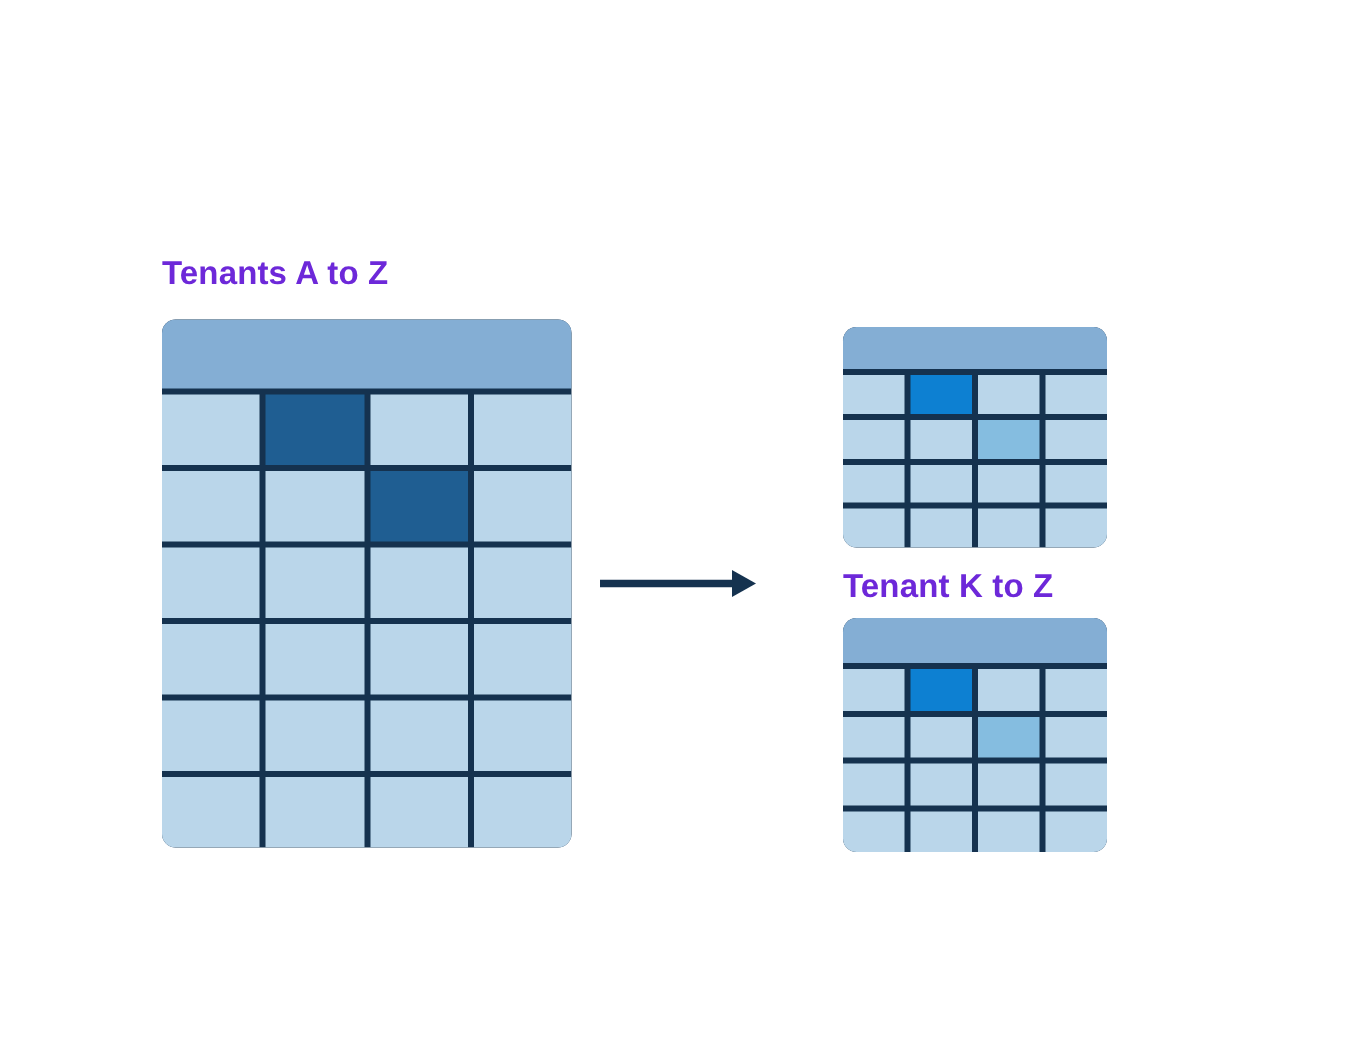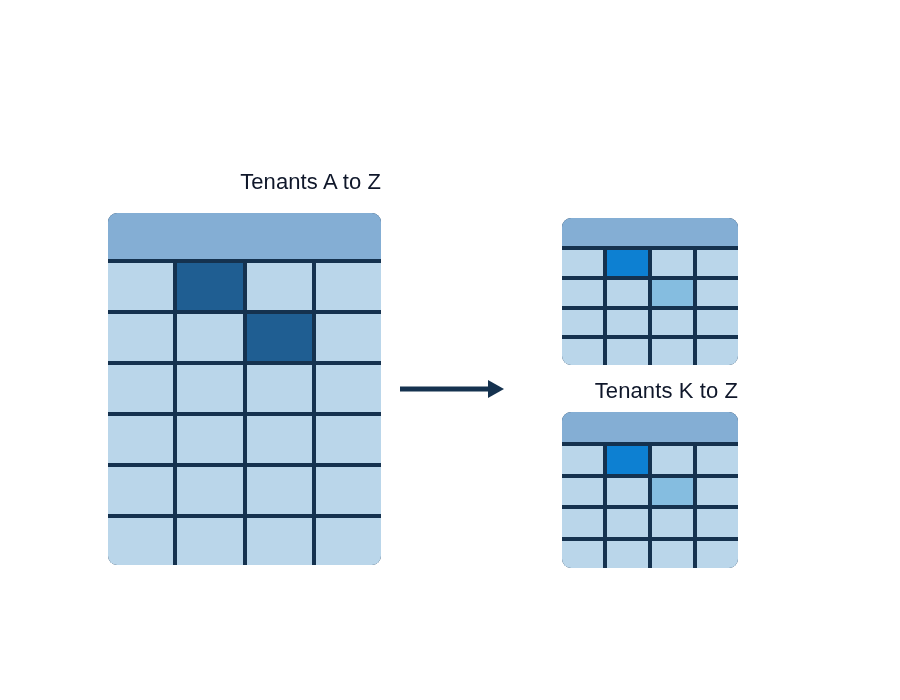--- a/index.html
+++ b/index.html
@@ -15,26 +15,26 @@
     position: relative;
   }
 
   .canvas {
     position: absolute;
     inset: 0;
   }
 
   .table-title {
     position: absolute;
-    color: #0f172a;
+    color: #6d28d9;
     font-size: 22px;
-    font-weight: 400;
+    font-weight: 700;
     letter-spacing: 0.1px;
     white-space: nowrap;
-    text-align: right;
+    text-align: left;
     line-height: 1;
   }
 
   .grid-table {
     position: absolute;
     box-sizing: border-box;
     border-radius: 9px;
     overflow: hidden;
     background: #15324f;
     display: flex;
@@ -204,21 +204,21 @@
         </div>
         <div class="grid-row">
           <div class="grid-cell"></div>
           <div class="grid-cell"></div>
           <div class="grid-cell"></div>
           <div class="grid-cell"></div>
         </div>
       </div>
   </div>
 
-  <div class="table-title" id="title-shard-2">Tenants K to Z</div>
+  <div class="table-title" id="title-shard-2">Tenant K to Z</div>
 
   <div class="grid-table" id="table-shard-2">
     <div class="grid-header"></div>
     <div class="grid-body">
         <div class="grid-row">
           <div class="grid-cell"></div>
           <div class="grid-cell fill-bright"></div>
           <div class="grid-cell"></div>
           <div class="grid-cell"></div>
         </div>

